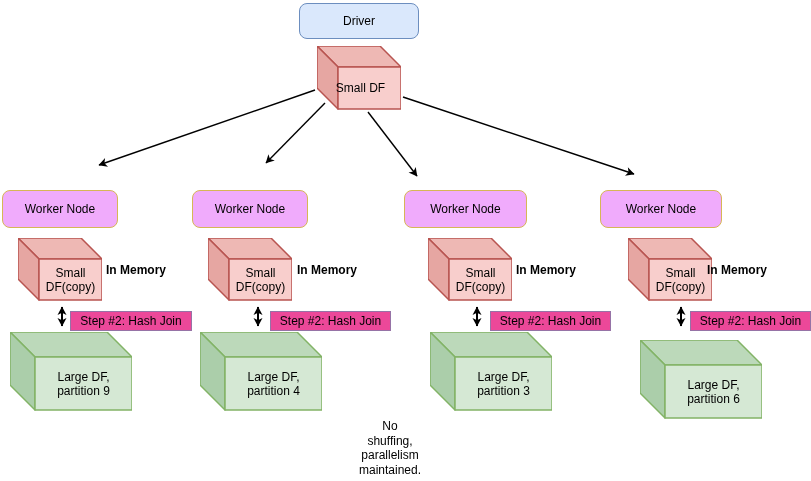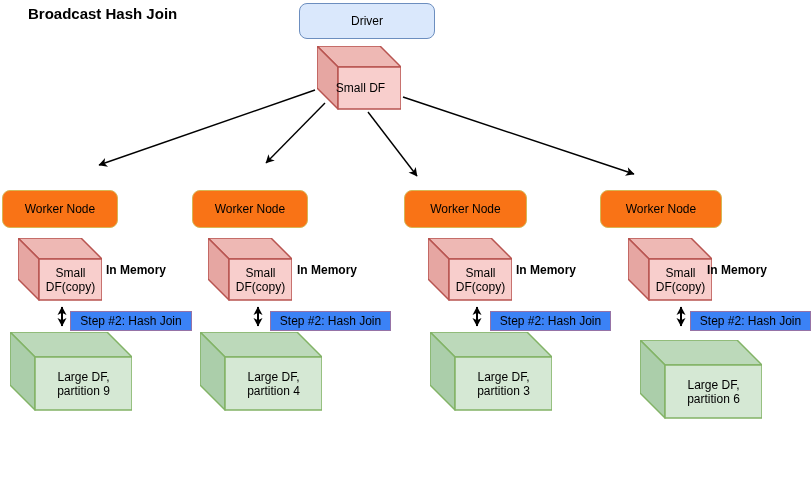--- a/index.html
+++ b/index.html
@@ -7,43 +7,42 @@
     position:relative;width:811px;height:481px;background:#ffffff;
     font-family:"Liberation Sans",sans-serif;color:#000;overflow:hidden;
   }
   .abs{position:absolute;}
   .title{font-size:15px;font-weight:bold;white-space:nowrap;}
   .rbox{
     border-radius:8px;display:flex;align-items:center;justify-content:center;
     font-size:12px;box-sizing:border-box;white-space:nowrap;
   }
   .driver{background:#dae8fc;border:1px solid #6c8ebf;}
-  .worker{background:#f97316;border:1px solid #d6b656;}
+  .worker{background:#f0abfc;border:1px solid #d6b656;}
   .step{
-    background:#3b82f6;border:1px solid #9673a6;box-sizing:border-box;
+    background:#ec4899;border:1px solid #9673a6;box-sizing:border-box;
     display:flex;align-items:center;justify-content:center;font-size:12px;white-space:nowrap;
   }
   .cube{position:absolute;}
   .cube svg{display:block;}
   .cube-label{
     position:absolute;display:flex;flex-direction:column;align-items:center;
     justify-content:center;font-size:12px;line-height:14px;text-align:center;white-space:nowrap;
   }
   .memory{font-size:12px;white-space:nowrap;font-weight:bold;}
   .note{font-size:12px;line-height:14.5px;text-align:center;}
   svg.layer{position:absolute;left:0;top:0;pointer-events:none;}
 </style>
 </head>
 <body>
 
 <div class="canvas">
 
-  <div class="abs title" style="left:28px;top:5px;">Broadcast Hash Join</div>
 
-  <div class="abs rbox driver" style="left:299px;top:3px;width:136px;height:36px;">
+  <div class="abs rbox driver" style="left:299px;top:3px;width:120px;height:36px;">
     <span>Driver</span>
   </div>
 
   <div class="cube" style="left:317px;top:46px;width:84px;height:64px;">
     <svg width="84" height="64" viewBox="0 0 84 64">
       <polygon points="0,0 63,0 84,21 21,21" stroke="#b85450" stroke-width="1.5" stroke-linejoin="round" fill="#eeb8b4"></polygon>
       <polygon points="0,0 21,21 21,63 0,42" stroke="#b85450" stroke-width="1.5" stroke-linejoin="round" fill="#e6a6a2"></polygon>
       <polygon points="21,21 84,21 84,63 21,63" stroke="#b85450" stroke-width="1.5" stroke-linejoin="round" fill="#f8cecc"></polygon>
     </svg>
     <div class="cube-label" style="left:12px;top:21px;width:63px;height:42px;">Small DF</div>
@@ -162,20 +161,26 @@
       <polygon points="0,0 97,0 122,25 25,25" stroke="#82b366" stroke-width="1.5" stroke-linejoin="round" fill="#bcd9ba"></polygon>
       <polygon points="0,0 25,25 25,78 0,53" stroke="#82b366" stroke-width="1.5" stroke-linejoin="round" fill="#abceaa"></polygon>
       <polygon points="25,25 122,25 122,78 25,78" stroke="#82b366" stroke-width="1.5" stroke-linejoin="round" fill="#d5e8d4"></polygon>
     </svg>
     <div class="cube-label" style="left:25px;top:25px;width:97px;height:53px;">
       <span>Large DF,</span>
       <span>partition 6</span>
     </div>
   </div>
 
+  <div class="abs note" style="left:325px;top:419px;width:130px;">
+    <div>No</div>
+    <div>shuffing,</div>
+    <div>parallelism</div>
+    <div>maintained.</div>
+  </div>
 
   <svg class="layer" width="811" height="481" viewBox="0 0 811 481">
     <defs>
       <marker id="ah" markerWidth="11" markerHeight="11" refX="8.5" refY="5" orient="auto-start-reverse" markerUnits="userSpaceOnUse">
         <path d="M0.5,0.5 L9,5 L0.5,9.5 L2.8,5 Z" fill="#000000"></path>
       </marker>
     </defs>
 
     <line x1="315" y1="90" x2="99" y2="165" stroke="#000" stroke-width="1.4" marker-end="url(#ah)"></line>
     <line x1="325" y1="103" x2="266" y2="163" stroke="#000" stroke-width="1.4" marker-end="url(#ah)"></line>

